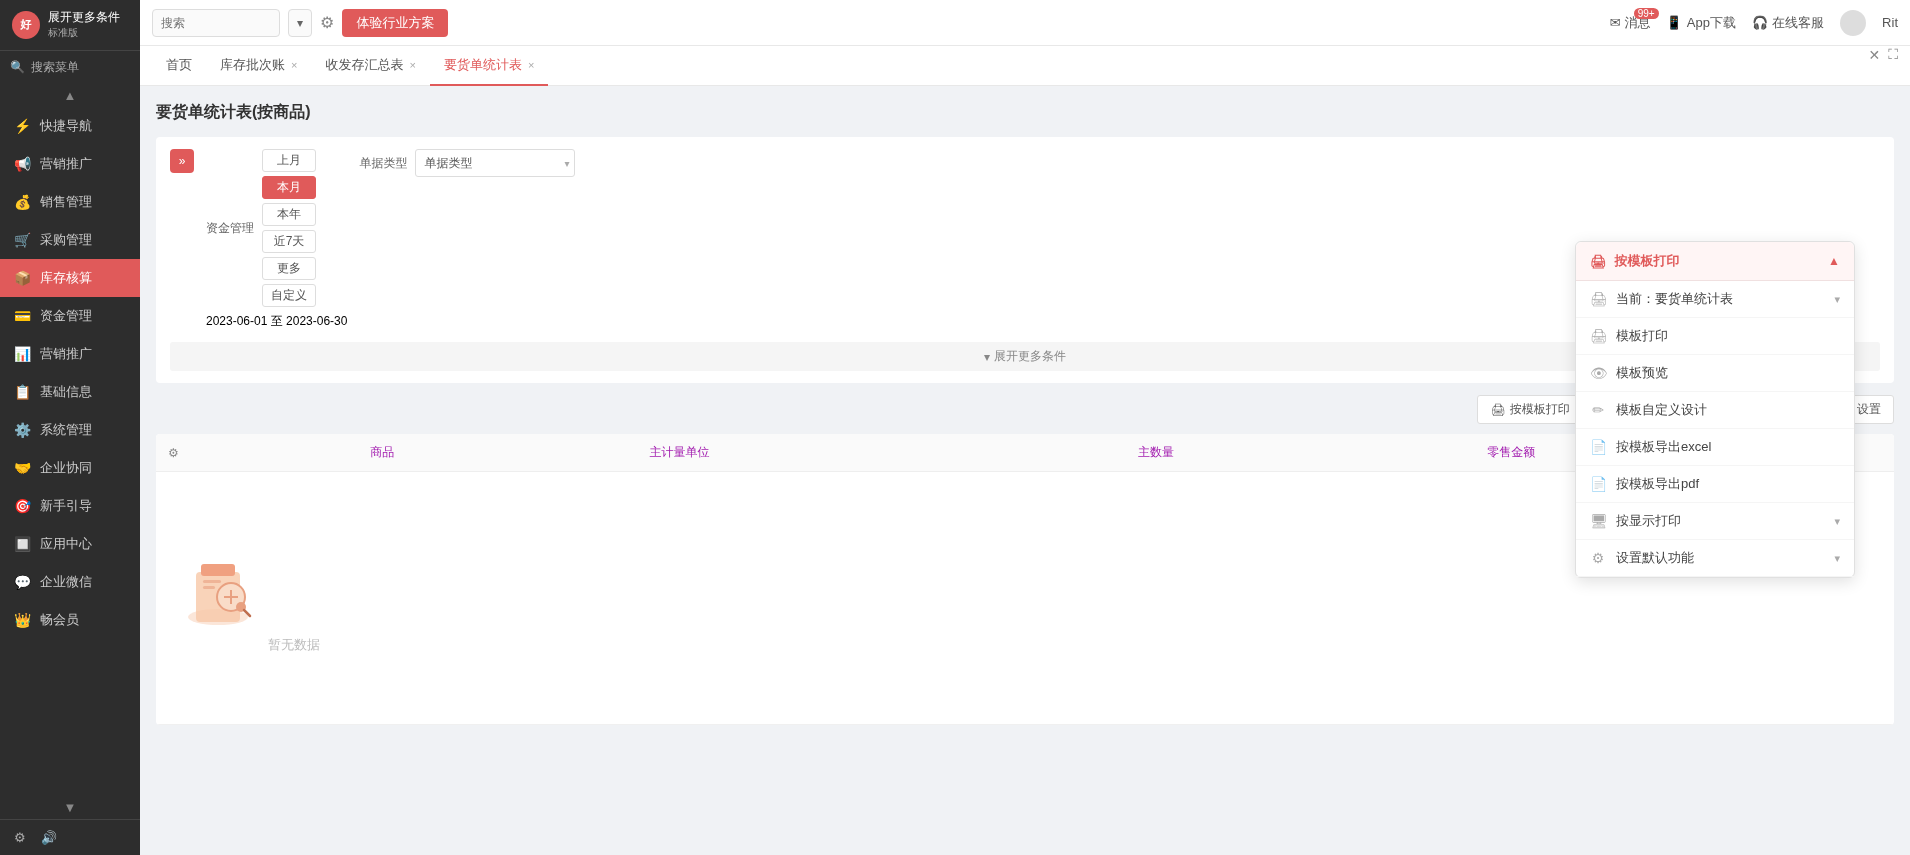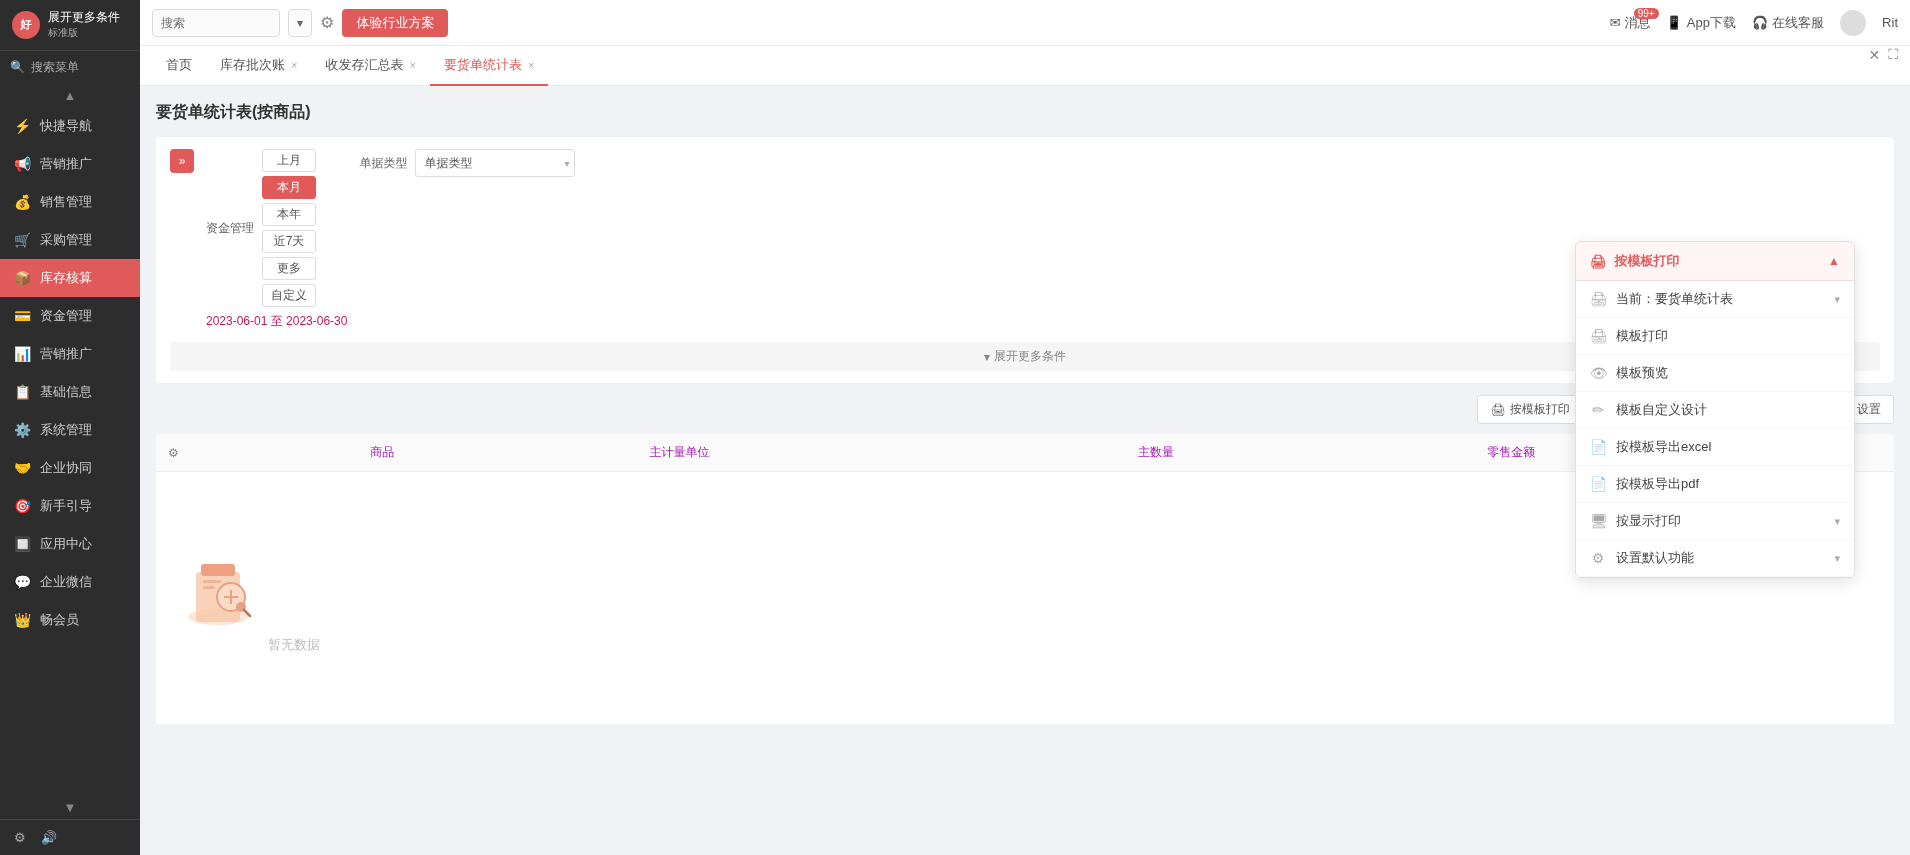--- a/index.html
+++ b/index.html
@@ -137,21 +137,21 @@
     .filter-group { display: flex; flex-direction: column; gap: 6px; }
     .filter-row { display: flex; align-items: center; gap: 8px; }
     .filter-label { color: #666; font-size: 12px; white-space: nowrap; }
     .date-btns { display: flex; gap: 4px; flex-direction: column; }
     .date-btn {
       padding: 2px 8px; border: 1px solid #ddd;
       border-radius: 3px; background: #fff;
       font-size: 12px; cursor: pointer; color: #555;
     }
     .date-btn.active { background: #e05a5a; color: #fff; border-color: #e05a5a; }
-    .date-range { font-size: 12px; color: #be185d; }
+    .date-range { font-size: 12px; color: #000000; }
     .filter-select {
       height: 28px; padding: 0 24px 0 8px;
       border: 1px solid #ddd; border-radius: 3px;
       font-size: 12px; color: #555; background: #fff;
       min-width: 160px; appearance: none; cursor: pointer;
     }
     .filter-select-wrap { position: relative; display: inline-flex; align-items: center; }
     .filter-select-wrap::after {
       content: '▾'; position: absolute; right: 6px;
       color: #aaa; pointer-events: none; font-size: 10px;

